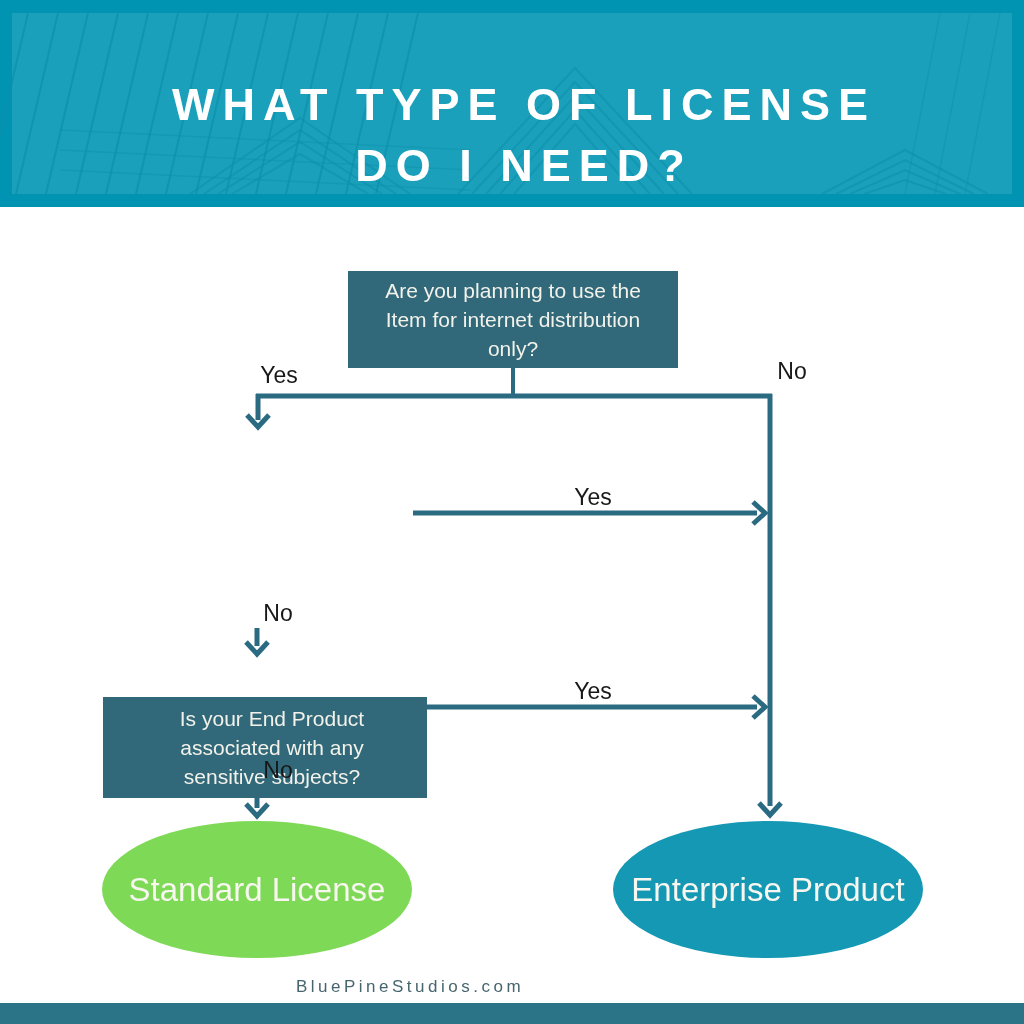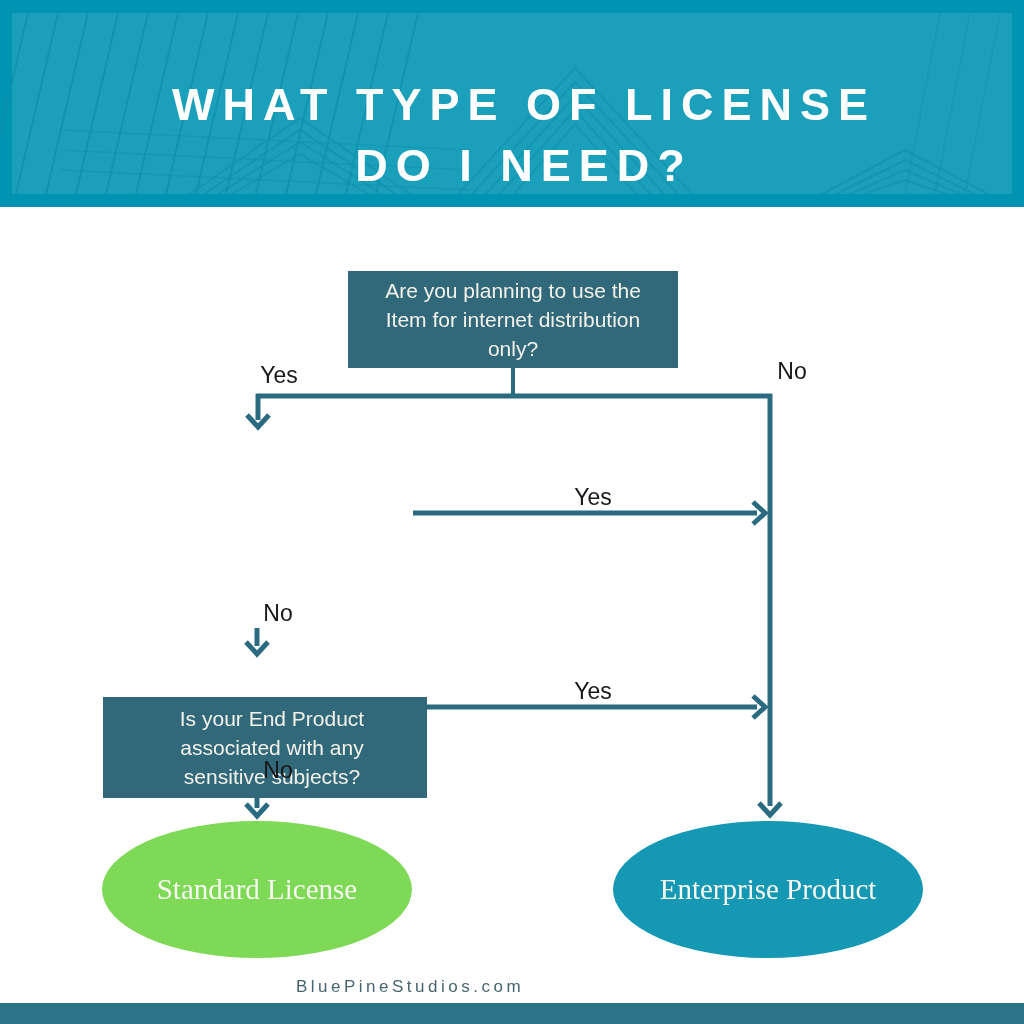--- a/index.html
+++ b/index.html
@@ -36,21 +36,21 @@
   .lbl-yes1{left:258px;top:362px;}
   .lbl-no1{left:771px;top:358px;}
   .lbl-yes2{left:572px;top:484px;}
   .lbl-no2{left:257px;top:600px;}
   .lbl-yes3{left:572px;top:678px;}
   .lbl-no3{left:257px;top:757px;}
   
   .ellipse{
     position:absolute;z-index:2;width:310px;height:137px;border-radius:50%;
     display:flex;align-items:center;justify-content:center;
-    color:#f7f6ef;font-size:29px;white-space:nowrap;font-family:Liberation Serif, serif;
+    color:#f7f6ef;font-size:33px;white-space:nowrap;
   }
   .ellipse.standard{left:102px;top:821px;background:#7ed957;}
   .ellipse.enterprise{left:613px;top:821px;background:#1598b4;}
   
   .site-credit{
     position:absolute;left:0;top:977px;width:820px;text-align:center;
     color:#47656f;font-size:17px;letter-spacing:3.5px;
   }
   .bottom-bar{position:absolute;left:0;top:1003px;width:1024px;height:21px;background:#2b7386;}
 </style>

